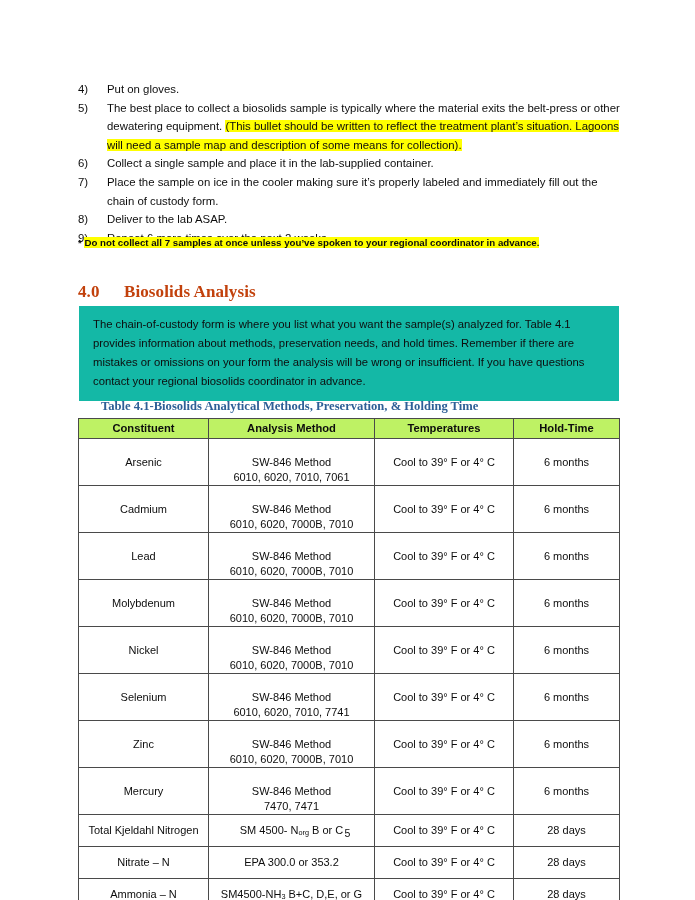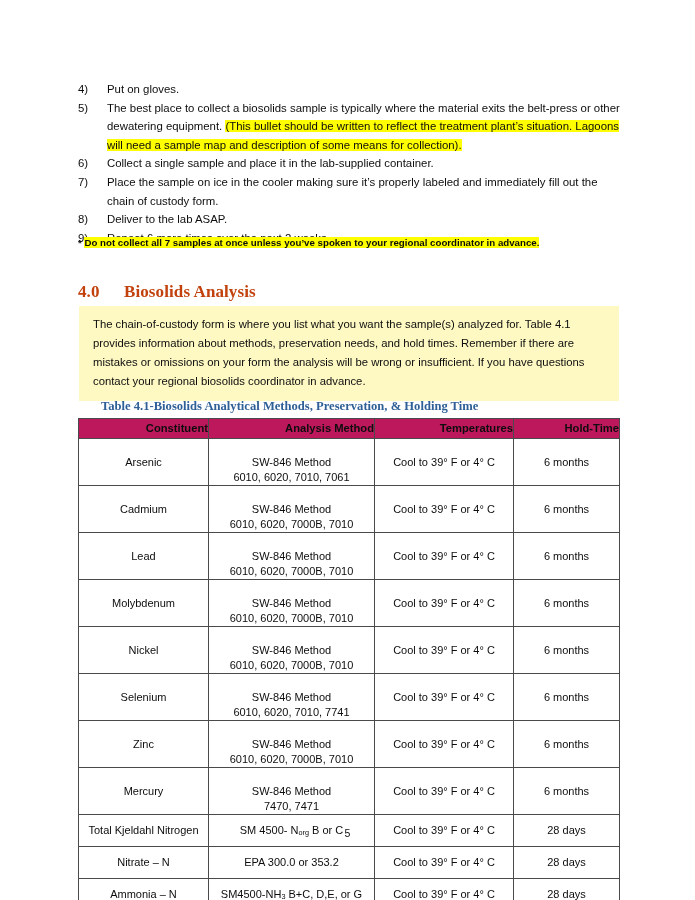--- a/index.html
+++ b/index.html
@@ -82,21 +82,21 @@
     width: 46px;
   }
 
   
   .callout {
     position: absolute;
     left: 79px;
     top: 306px;
     width: 540px;
     box-sizing: border-box;
-    background: #fef9c3;
+    background: #14b8a6;
     padding: 9px 14px 10px 14px;
     font-size: 11.3px;
     line-height: 19px;
     color: #0d0d0d;
   }
 
   
   .table-caption {
     position: absolute;
     left: 78px;
@@ -126,26 +126,25 @@
   .data-table col.c4 { width: 106px; }
 
   .data-table th,
   .data-table td {
     border: 1px solid #4a4a4a;
     padding: 0;
     vertical-align: middle;
     text-align: center;
   }
   .data-table thead th {
-    background: #be185d;
+    background: #bef264;
     font-weight: bold;
     font-size: 11.2px;
     height: 19px;
     line-height: 19px;
-    text-align: right;
   }
   .data-table tbody td {
     height: 31px;
     line-height: 15px;
   }
   .cell-method {
     line-height: 15.5px;
   }
   .cell-method .l1 { display: block; margin-top: 16px; }
   .cell-method .l2 { display: block; }

